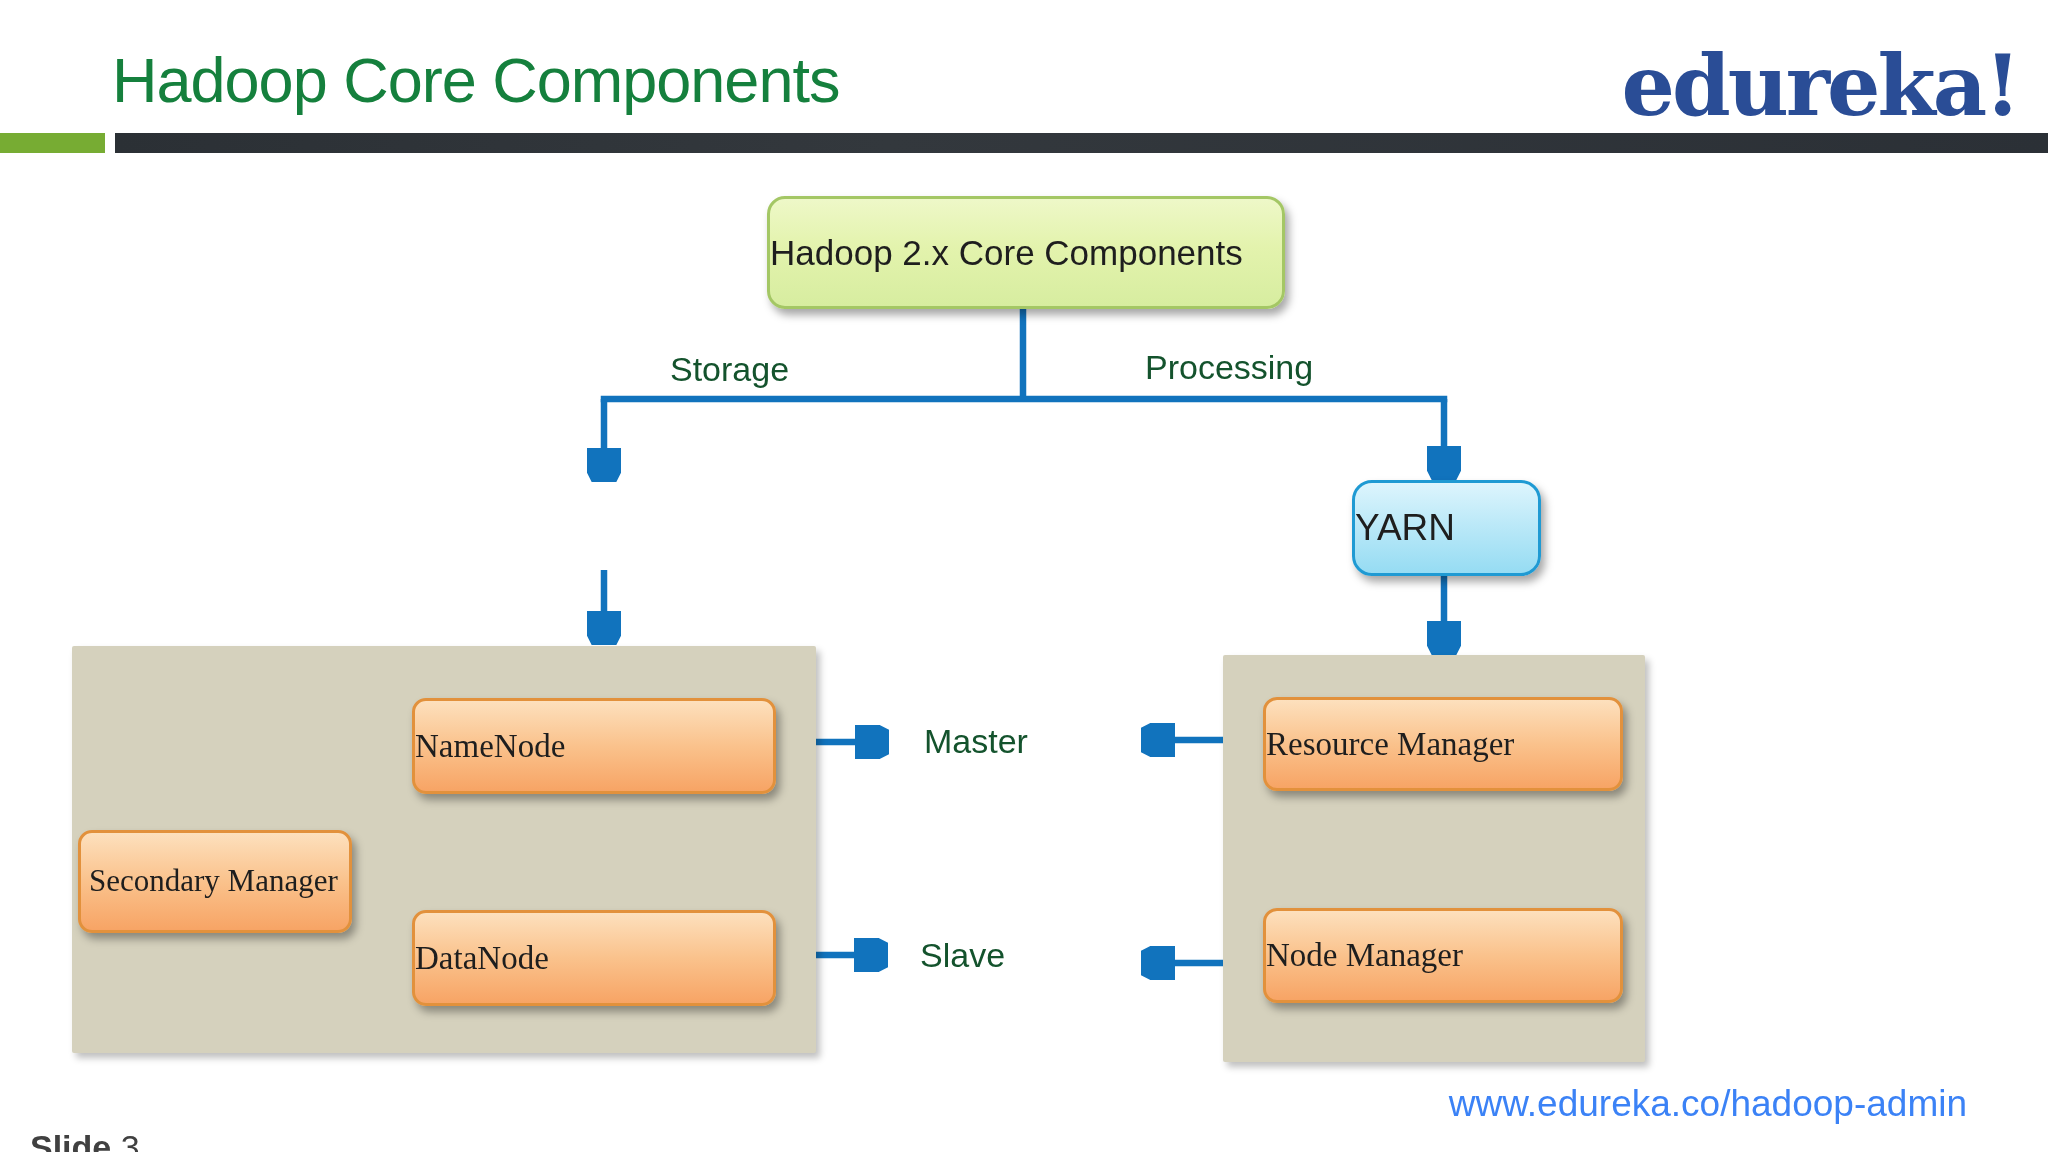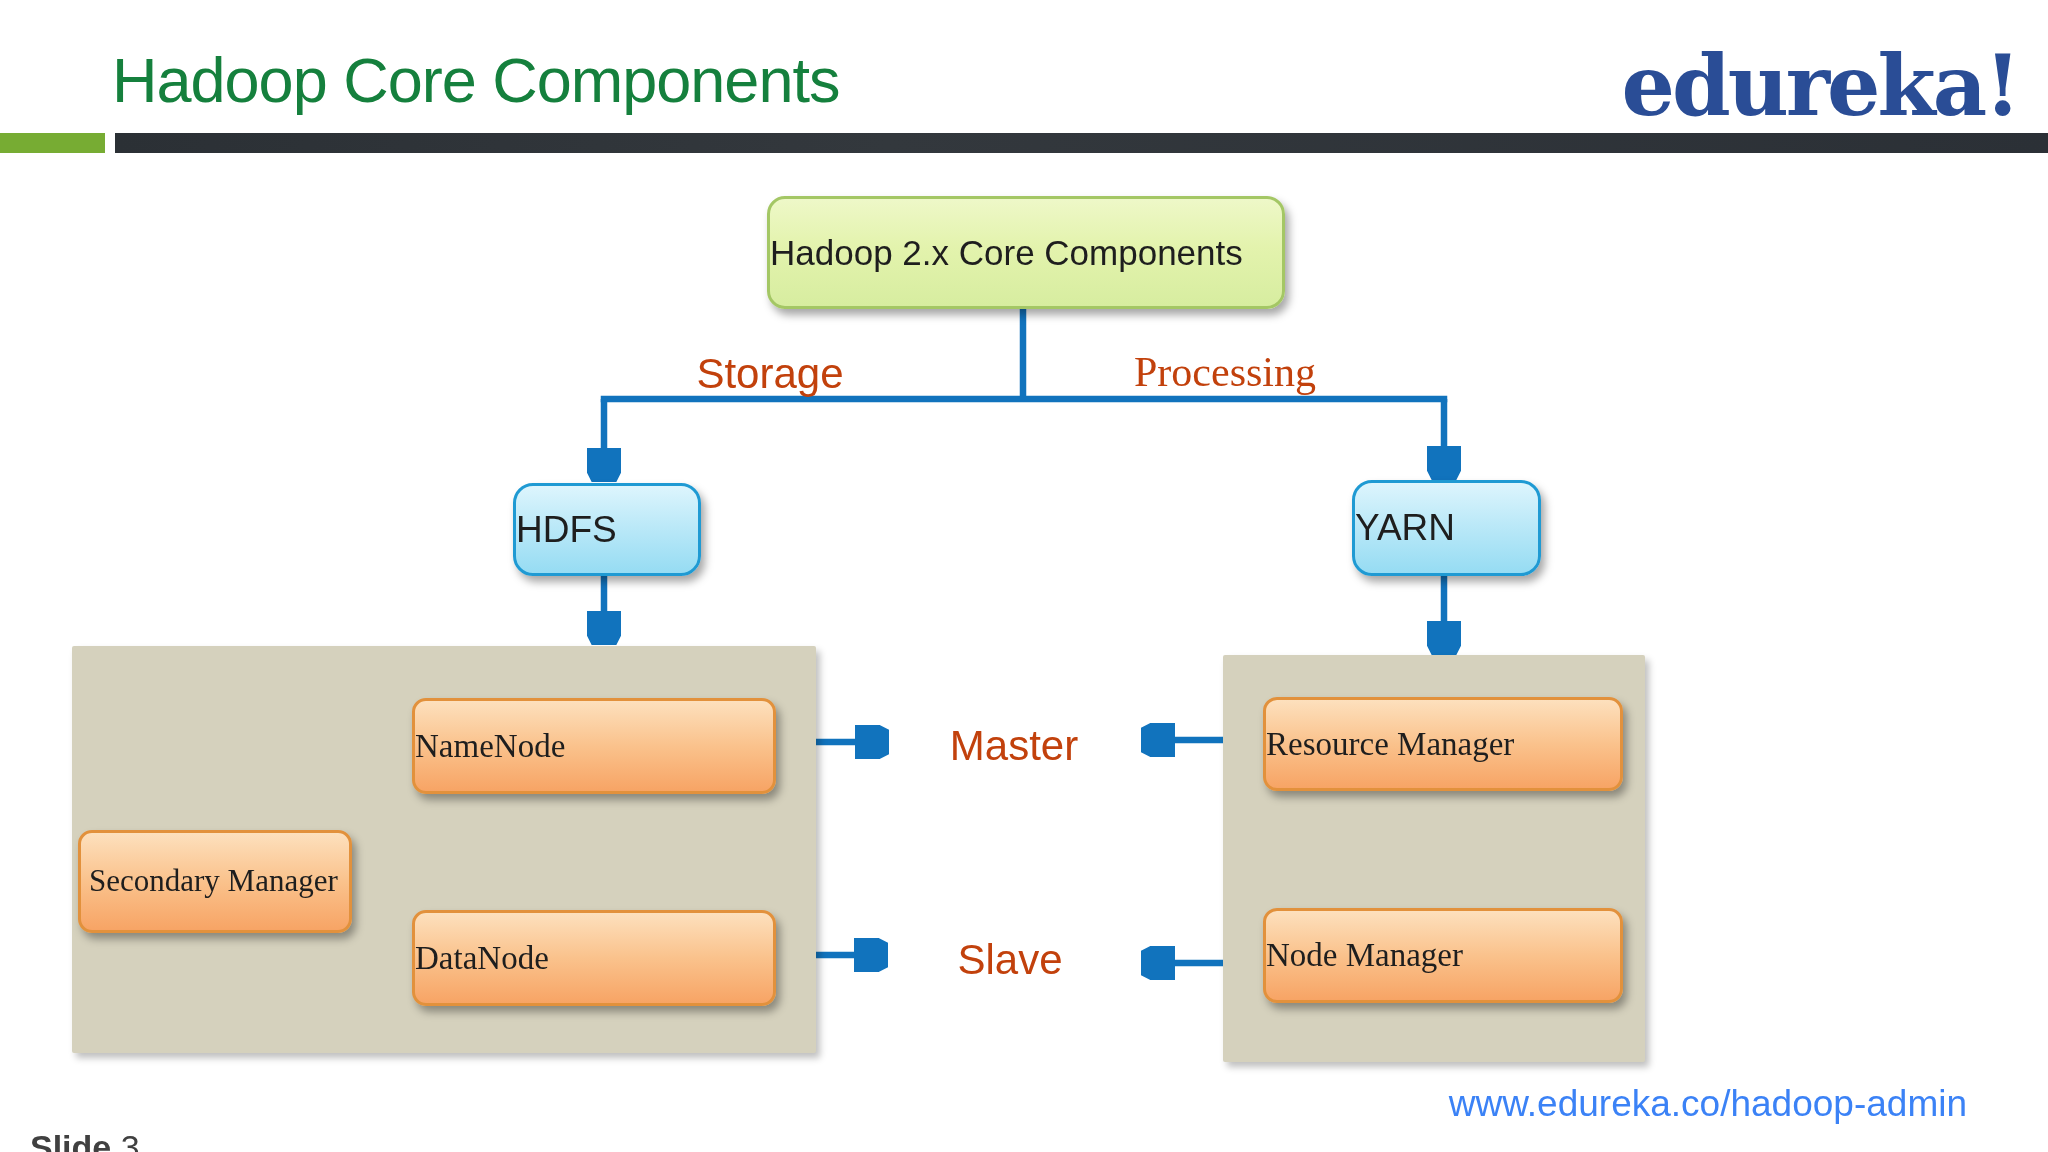--- a/index.html
+++ b/index.html
@@ -60,25 +60,25 @@
     line-height:1.18;
     font-family:Liberation Serif, serif;
   }
   .node--namenode{left:412px;top:698px;width:358px;height:90px;}
   .node--secnamenode{left:78px;top:830px;width:252px;height:97px;font-size:31px;padding:0 8px;}
   .node--datanode{left:412px;top:910px;width:358px;height:90px;}
   .node--rm{left:1263px;top:697px;width:354px;height:88px;}
   .node--nm{left:1263px;top:908px;width:354px;height:89px;}
   
   .blue-label{
-    position:absolute;color:#c2410c;font-size:42px;text-align:center;
+    position:absolute;color:#14532d;font-size:34px;
     white-space:nowrap;
   }
   .lbl-storage{left:670px;top:350px;width:200px;}
-  .lbl-processing{left:1115px;top:348px;width:220px;font-family:Liberation Serif, serif;}
+  .lbl-processing{left:1145px;top:348px;width:220px;}
   .lbl-master{left:924px;top:722px;width:180px;}
   .lbl-slave{left:920px;top:936px;width:180px;}
   
   svg.connectors{position:absolute;left:0;top:0;width:2048px;height:1152px;}
   svg.connectors path{stroke:#1173bd;stroke-width:6.5;fill:none;}
   
   .footer-slide{
     position:absolute;left:30px;top:1128px;font-size:34px;color:#404040;
   }
   .footer-slide .w{font-weight:700;}
@@ -128,23 +128,20 @@
   <div class="panel panel-left"></div>
   <div class="panel panel-right"></div>
 
   <div class="node node--green">
     <span>Hadoop 2.x Core Components</span>
   </div>
 
   <div class="blue-label lbl-storage">Storage</div>
   <div class="blue-label lbl-processing">Processing</div>
 
-  <div class="node node--blue node--hdfs">
-    <span>HDFS</span>
-  </div>
   <div class="node node--blue node--yarn">
     <span>YARN</span>
   </div>
 
   <div class="node node--orange node--namenode">
     <span>NameNode</span>
   </div>
   <div class="node node--orange node--secnamenode">
     <span>Secondary Manager</span>
   </div>

